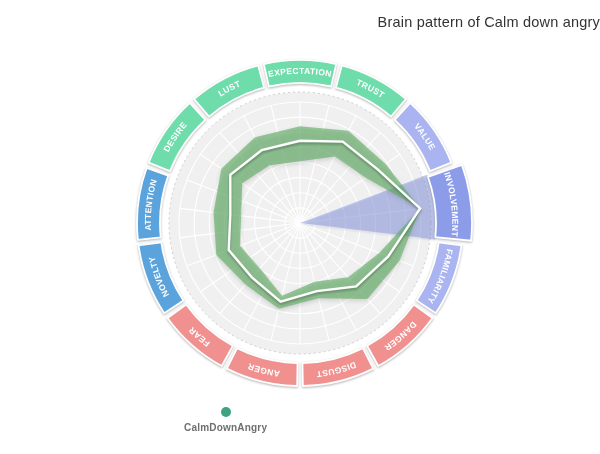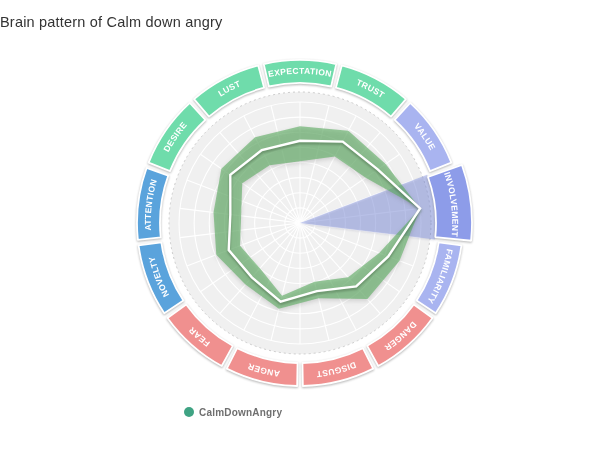--- a/index.html
+++ b/index.html
@@ -1,29 +1,29 @@
 <!DOCTYPE html>
 <html><head>
 <meta charset="utf-8">
 <style>
   html,body{margin:0;padding:0;background:#ffffff;width:600px;height:454px;overflow:hidden;
     font-family:"Liberation Sans", sans-serif;position:relative;}
   .stage{position:absolute;inset:0;}
-  .title{position:absolute;left:0;top:14px;width:600px;text-align:left;
+  .title{position:absolute;left:0;top:14px;width:600px;text-align:right;
     font-size:14.5px;color:#333;letter-spacing:.2px;}
   svg{position:absolute;left:0;top:0;}
   .blocks{filter:drop-shadow(0 1.5px 1px rgba(90,90,90,.45));}
   .block{stroke:#ffffff;stroke-width:1.8;stroke-linejoin:round;cursor:pointer;}
   .blocklabel{font-size:8.5px;font-weight:bold;fill:#ffffff;letter-spacing:.4px;}
   .wedge{filter:drop-shadow(0 1.5px 1px rgba(80,85,130,.45));}
   .band{filter:drop-shadow(0 2px 2px rgba(90,90,90,.35));}
   .midline{fill:none;stroke-width:2.4;stroke-linejoin:miter;
     filter:drop-shadow(0 2px 1px rgba(70,100,70,.55));}
   .gridring,.spoke{fill:none;stroke-width:1.1;}
-  .legend{position:absolute;left:184px;top:407px;display:flex;gap:5px;cursor:pointer;}
+  .legend{position:absolute;left:184px;top:407px;display:flex;align-items:center;gap:5px;cursor:pointer;flex-direction:column;}
   .legend-dot{width:10px;height:10px;border-radius:50%;display:inline-block;}
   .legend-label{font-size:10px;color:#6f6f6f;font-weight:600;letter-spacing:.2px;}
 </style>
 </head>
 <body>
 
 <div class="stage">
   <div class="title" style="color: rgb(51, 51, 51);">Brain pattern of Calm down angry</div>
 
   <svg id="radar" width="600" height="454" viewBox="0 0 600 454">

